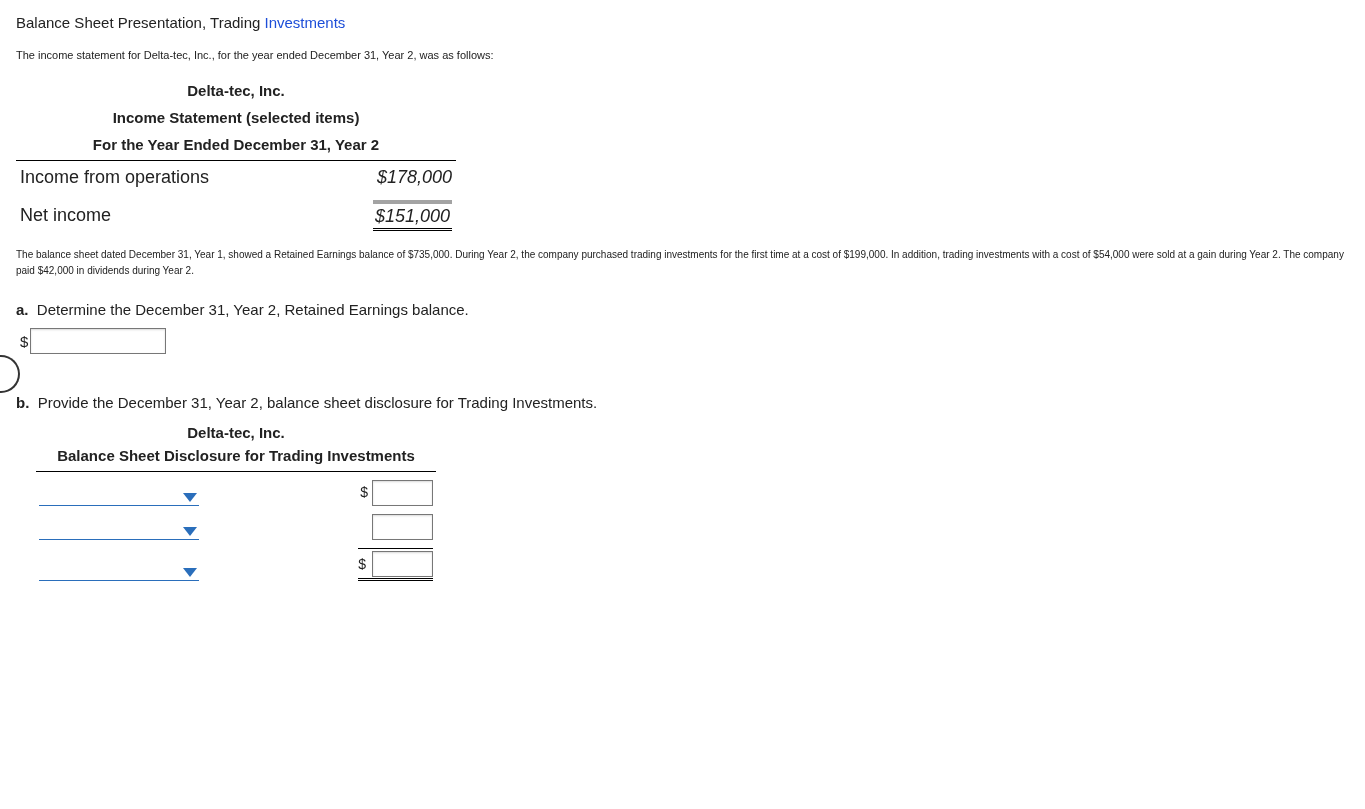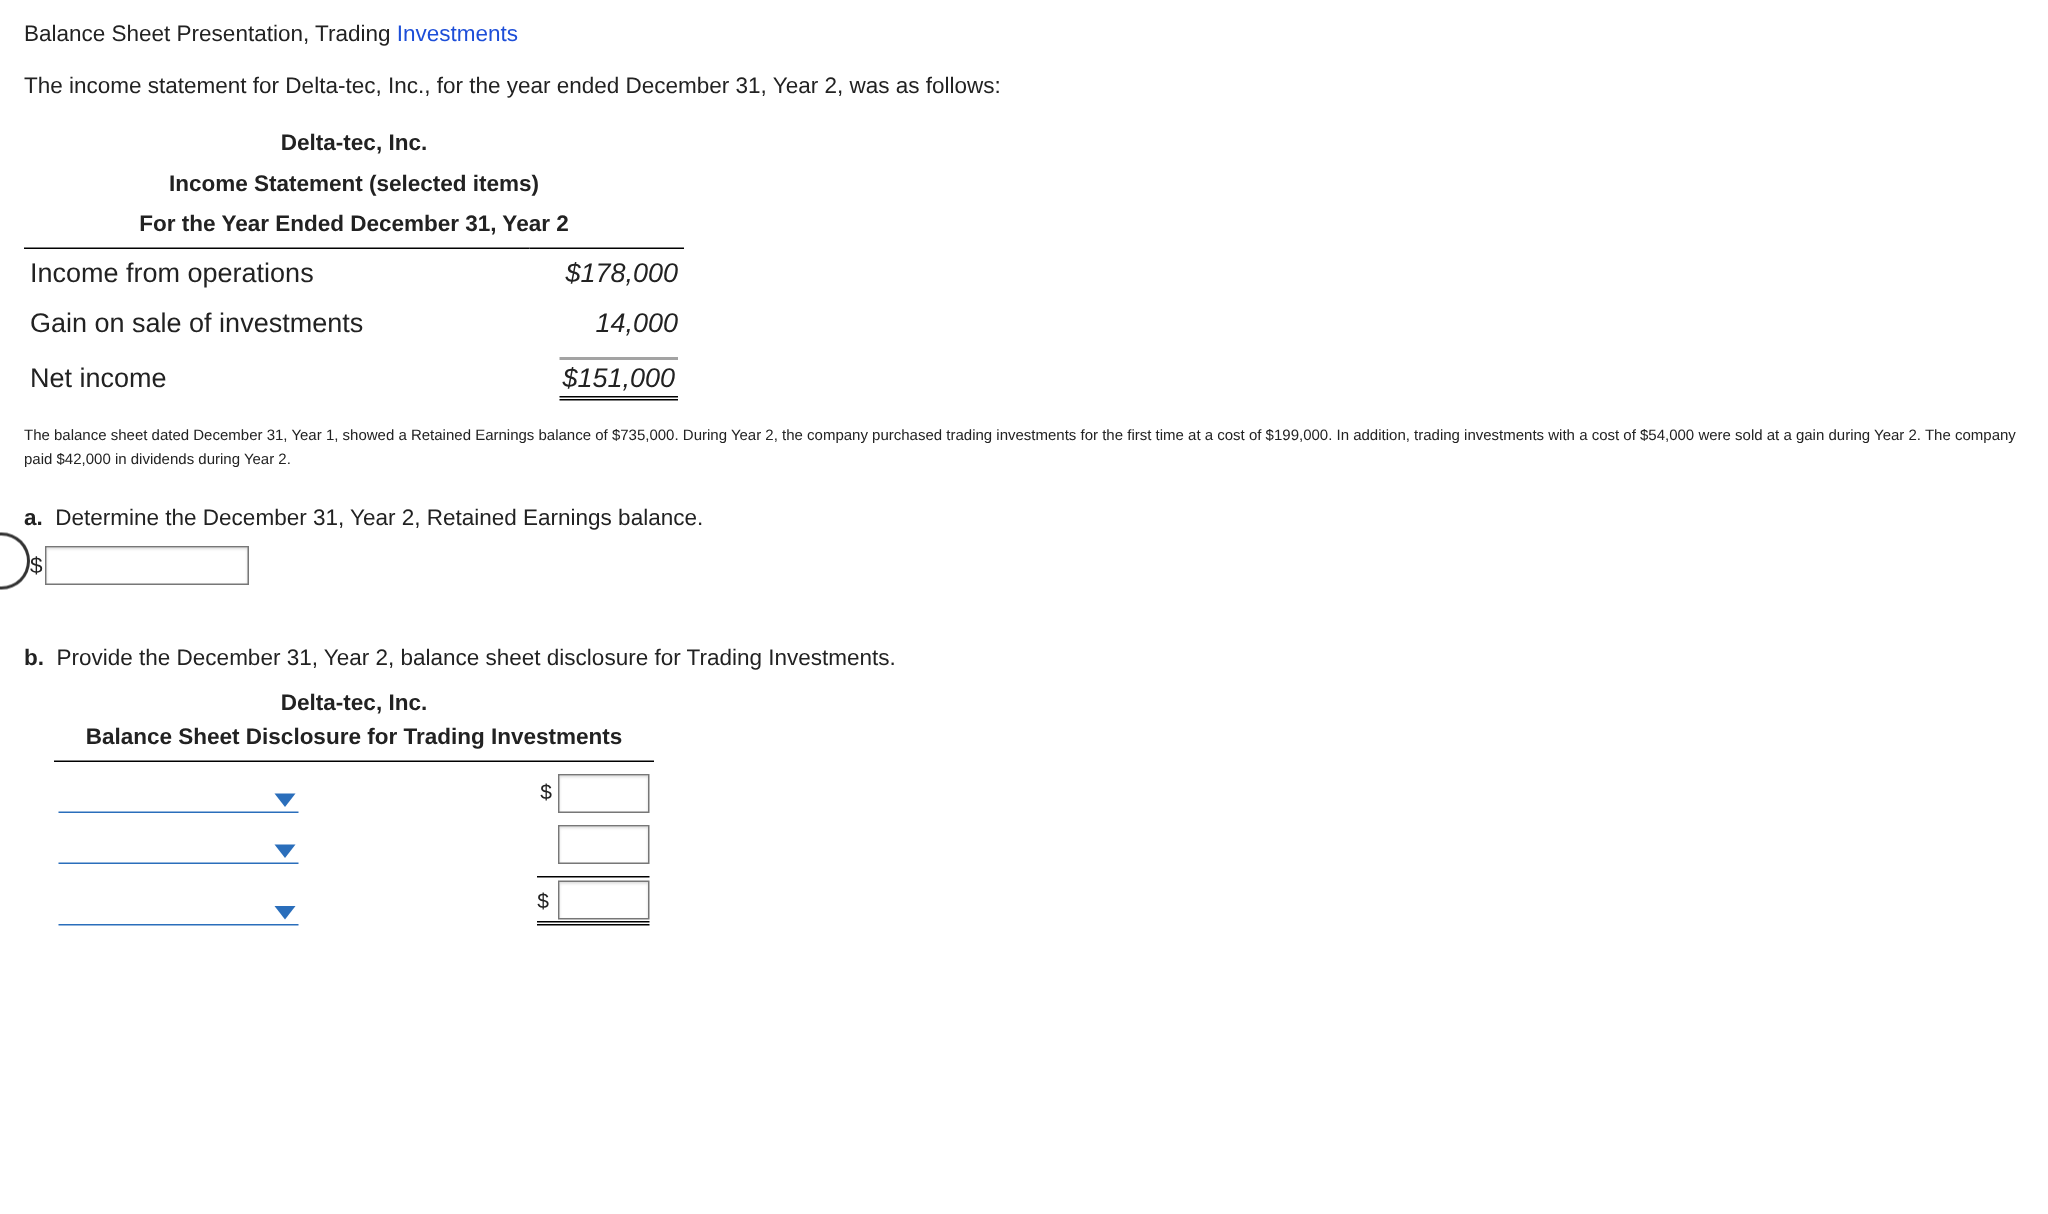--- a/index.html
+++ b/index.html
@@ -5,30 +5,30 @@
   body {
     font-family: Verdana, Arial, sans-serif;
     font-size: 14px;
     color: #222;
     margin: 0;
     padding: 12px 16px;
     background: #fff;
   }
   .title-line { margin: 2px 0 18px 0; font-size: 15px; }
   .green { color: #1d4ed8; }
-  .intro { margin: 0 0 16px 0; font-size: 15px; }
+  .intro { margin: 0 0 16px 0; font-size: 11px; }
   .stmt-wrap { margin-bottom: 10px; }
   .stmt-head { text-align: center; font-weight: bold; font-size: 15px; line-height: 1.8; }
   .stmt-table {
     border-collapse: collapse;
     margin-top: 2px;
   }
   .stmt-table td { padding: 6px 4px; font-size: 18px; }
   .amt { text-align: right; width: 95px; font-style: italic; }
-  .total-rule { border-top: 2px solid #a3a3a3; }
+  .total-rule { border-top: 4px solid #a3a3a3; }
   .dbl-rule { border-bottom: 3px double #000; }
   .paragraph { font-size: 10px; line-height: 1.6; margin: 6px 0 22px 0; }
   .q-label { font-weight: bold; }
   .question { font-size: 15px; margin-bottom: 10px; }
   .input-line { margin: 6px 0 40px 4px; font-size: 15px; display:flex; align-items:center; gap:2px;}
   .text-input {
     display: inline-block;
     width: 130px;
     height: 22px;
     border: 1px solid #777;
@@ -100,24 +100,20 @@
   <table class="stmt-table" style="width:100%;">
     <tbody>
         <tr class="hr-row">
           <td colspan="2"></td>
         </tr>
     <tr>
       <td>Income from operations</td>
       <td class="amt nowrap">$178,000</td>
     </tr>
     <tr>
-      <td>Gain on sale of investments</td>
-      <td class="amt nowrap">14,000</td>
-    </tr>
-    <tr>
       <td>Net income</td>
       <td class="amt nowrap"><span class="total-rule dbl-rule" style="display:inline-block; padding:2px 2px 1px;">$151,000</span></td>
     </tr>
   </tbody>
     </table>
 </div>
 
 <div class="paragraph">The balance sheet dated December 31, Year 1, showed a Retained Earnings balance of $735,000. During Year 2, the company purchased trading investments for the first time at a cost of $199,000. In addition, trading investments with a cost of $54,000 were sold at a gain during Year 2. The company paid $42,000 in dividends during Year 2.</div>
 
 <div class="question">

